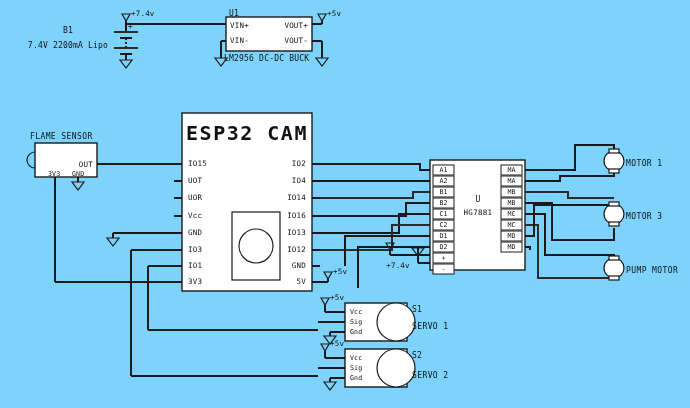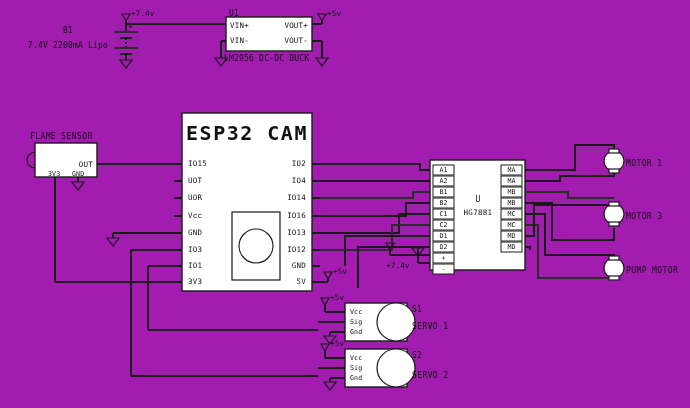--- a/index.html
+++ b/index.html
@@ -8,21 +8,21 @@
     padding: 0;
     background: #ffffff;
   }
   body {
     font-family: "DejaVu Sans Mono", monospace;
   }
   #sheet {
     position: relative;
     width: 690px;
     height: 408px;
-    background: #a21caf;
+    background: #7dd3fc;
     overflow: hidden;
   }
   svg.schematic {
     position: absolute;
     left: 0;
     top: 0;
     width: 690px;
     height: 408px;
   }
   .wire {

